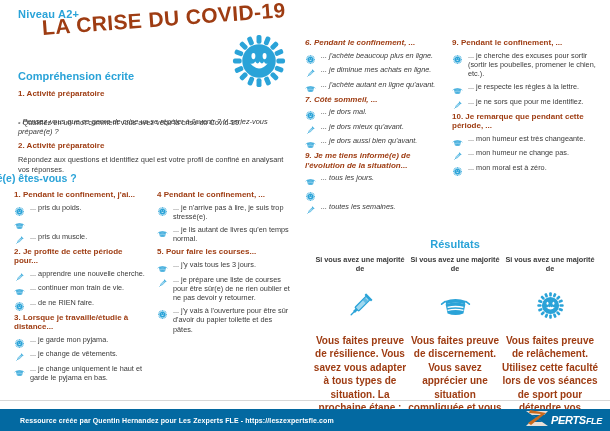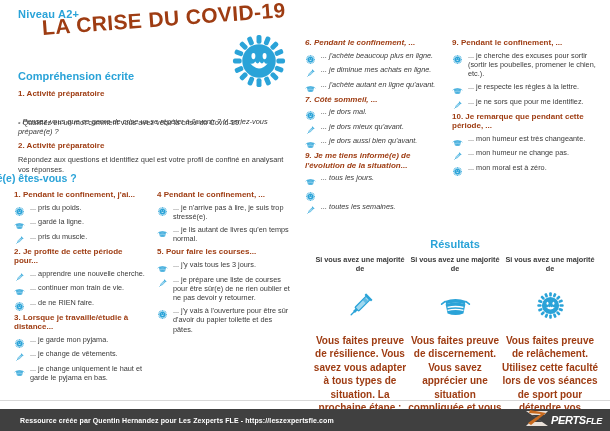--- a/index.html
+++ b/index.html
@@ -88,21 +88,21 @@
   .res-icon { height: 40px; display: flex; align-items: center; justify-content: center; margin-top: 12px; }
   .res-body {
     font-size: 10px; font-weight: bold; color: #9E3C12;
     line-height: 1.34; margin-top: 8px;
   }
 
   
   .footer {
     position: absolute; left: 0; bottom: 0;
     width: 610px; height: 22px;
-    background: #404040;
+    background: #0369a1;
     display: flex; align-items: center;
   }
   .footer-txt {
     font-size: 7px; font-weight: bold; color: #ffffff;
     margin-left: 20px; letter-spacing: .1px;
   }
   .footer-logo {
     position: absolute; right: 8px; top: 1px;
     height: 20px; display: flex; align-items: center;
   }
@@ -205,21 +205,20 @@
           <span class="tx">... pris du poids.</span>
         </div>
         <div class="opt">
           <span class="ic"><svg viewBox="0 0 100 100" width="11" height="11">
               <path d="M18 36 q32 -12 64 0 l-4 10 q-28 -9 -56 0 z" fill="#2AA3D8"></path>
               <path d="M20 46 q30 -9 60 0 l-6 28 q-24 10 -48 0 z" fill="#2AA3D8"></path>
               <path d="M26 56 q24 -6 48 0" stroke="#ffffff" stroke-width="4" fill="none"></path>
               <path d="M26 65 q24 -6 48 0" stroke="#ffffff" stroke-width="4" fill="none"></path>
               <path d="M18 38 L8 46 M82 38 L92 46" stroke="#2AA3D8" stroke-width="5" fill="none" stroke-linecap="round"></path>
             </svg></span>
-          <span class="tx">... gardé la ligne.</span>
         </div>
         <div class="opt">
           <span class="ic"><svg viewBox="0 0 100 100" width="11" height="11">
               <g transform="rotate(45 50 50)">
                 <rect x="42" y="18" width="16" height="48" rx="3" fill="#9FD8F0" stroke="#2AA3D8" stroke-width="4"></rect>
                 <rect x="36" y="12" width="28" height="7" rx="2" fill="#2AA3D8"></rect>
                 <rect x="46" y="66" width="8" height="12" fill="#2AA3D8"></rect>
                 <path d="M50 78 L50 90" stroke="#2AA3D8" stroke-width="4" stroke-linecap="round"></path>
                 <rect x="44" y="24" width="12" height="10" fill="#2AA3D8" opacity=".55"></rect>
               </g>

